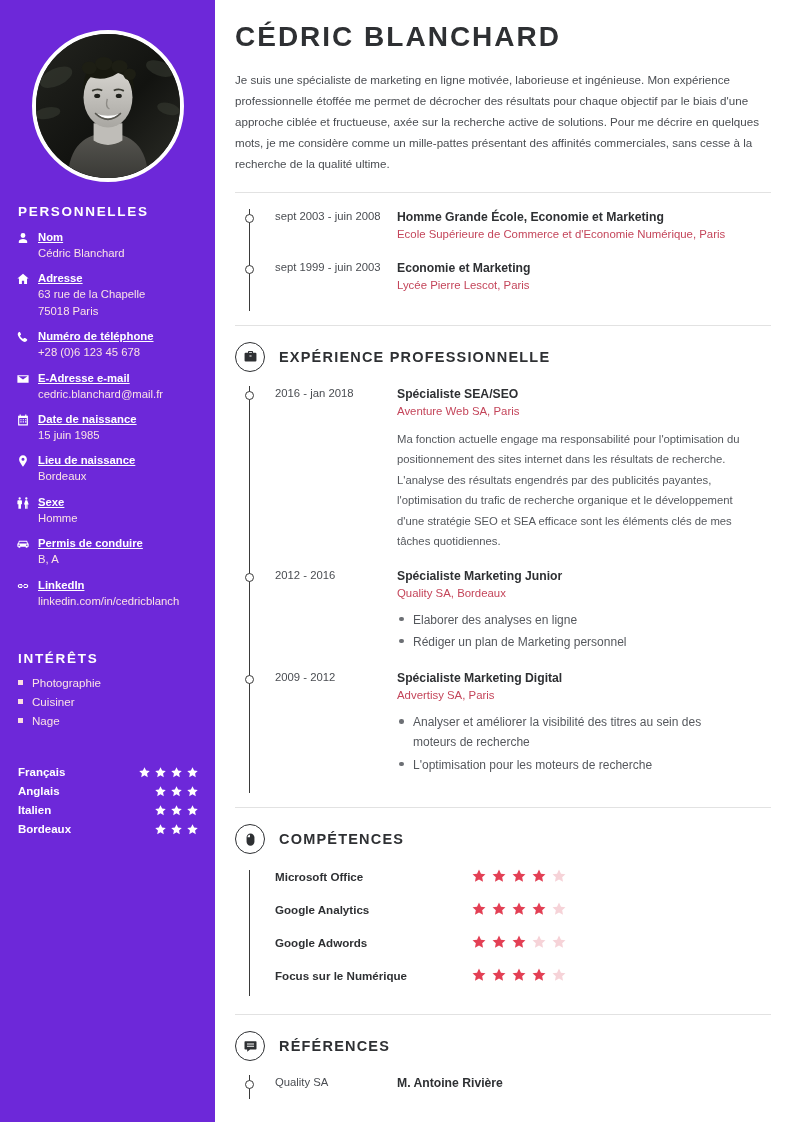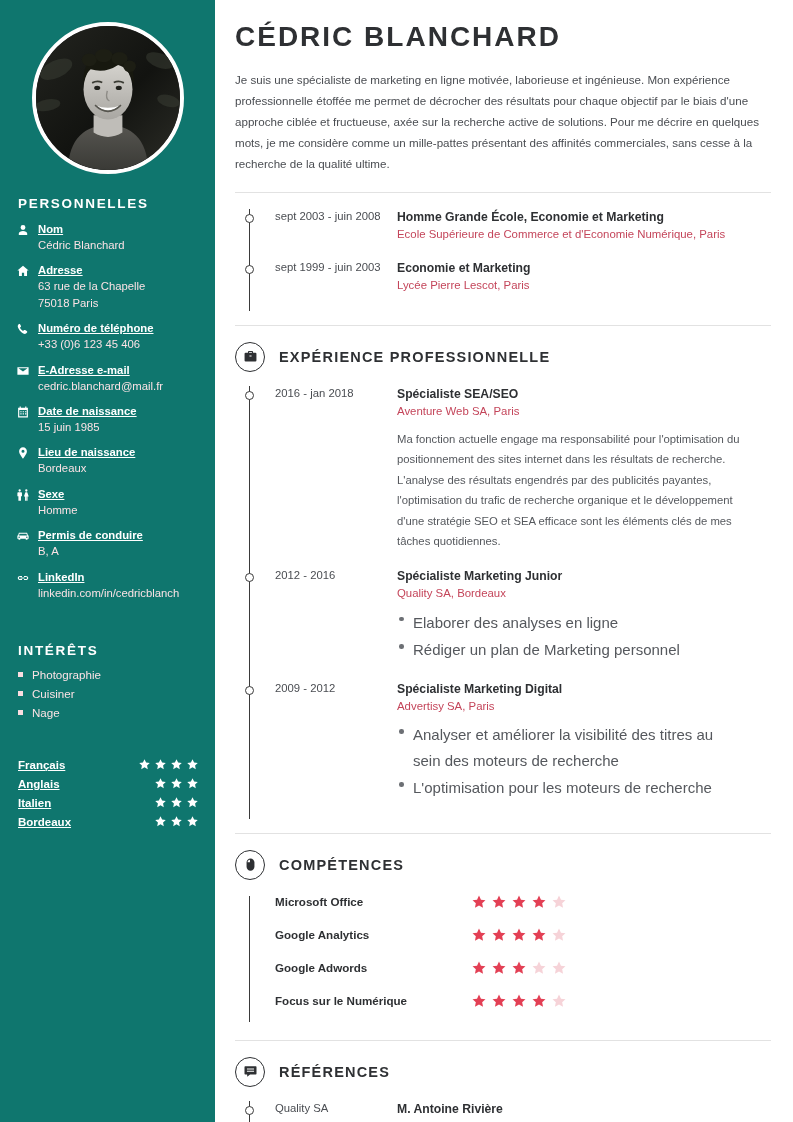--- a/index.html
+++ b/index.html
@@ -8,23 +8,23 @@
     font-family:"Liberation Sans", sans-serif;
     background:#ffffff;
     color:#3a3a3a;
     -webkit-font-smoothing:antialiased;
   }
   .page { position:relative; width:793px; height:1122px; display:flex; overflow:hidden; }
 
   
   .sidebar {
     width:215px; flex:0 0 215px;
-    background:#0f766e;
+    background:#6d28d9;
     color:#ffffff;
-    padding:0 0 20px 0;
+    padding:8px 0 20px 0;
     position:relative;
   }
   .photo-wrap { display:flex; justify-content:center; padding:22px 0 16px 0; }
   .photo {
     width:152px; height:152px; border-radius:50%;
     border:4px solid #ffffff;
     overflow:hidden; position:relative;
     background:#2a2a2a;
   }
   .photo svg { display:block; width:100%; height:100%; }
@@ -44,23 +44,22 @@
   .pico svg { width:14px; height:14px; fill:#ffffff; display:block; }
   .ptxt { flex:1; min-width:0; }
   .plabel { font-size:11.3px; font-weight:bold; color:#ffffff; line-height:1.42;text-decoration:underline; }
   .pval { font-size:11.3px; color:#fbe2e5; line-height:1.45; word-break:break-word; }
 
   .int-item { display:flex; align-items:center; padding:0 14px 6px 18px; }
   .int-bullet { width:5px; height:5px; background:#fbdde1; flex:0 0 5px; margin-right:9px; }
   .int-label { font-size:11.6px; color:#fbe2e5; }
 
   .lang-row {
-    display:flex; align-items:flex-end; justify-content:space-between;
+    display:flex; align-items:flex-start; justify-content:space-between;
     padding:0 16px 6px 18px;
-    text-decoration:underline;
   }
   .lang-name { font-size:11.5px; font-weight:bold; color:#ffffff; }
   .lang-stars { display:flex; gap:3px; }
   .lang-stars svg { width:13px; height:13px; fill:#ffffff; display:block; }
 
   
   .main { flex:1; padding:22px 22px 0 20px; min-width:0; }
   .name {
     font-size:28px; font-weight:bold; letter-spacing:2px;
     color:#2e3033; margin-bottom:16px; line-height:1.1;
@@ -99,21 +98,21 @@
   }
   .tl-body { flex:1; min-width:0; }
   .tl-title { font-size:12.2px; font-weight:bold; color:#2e3033; line-height:1.4; }
   .tl-sub { font-size:11.4px; color:#c4455a; line-height:1.55; }
   .tl-desc {
     font-size:11.3px; line-height:1.82; color:#55585d;
     margin-top:8px; padding-right:16px;
   }
   .tl-bullets { margin-top:7px; list-style:none; }
   .tl-bullets li {
-    font-size:15px; line-height:1.7; color:#55585d;
+    font-size:12px; line-height:1.7; color:#55585d;
     position:relative; padding-left:16px; padding-right:30px; margin-bottom:2px;
   }
   .tl-bullets li::before {
     content:""; position:absolute; left:2px; top:7px;
     width:4.5px; height:4.5px; border-radius:50%; background:#6c6f74;
   }
 
   
   .skills { position:relative; padding-left:18px; margin-bottom:4px; }
   .sk-line { position:absolute; left:14px; top:2px; bottom:4px; width:1.3px; background:#3a3a3a; }
@@ -204,21 +203,21 @@
             </div>
           </div>
           <div class="pitem">
             <span class="pico">
               <svg viewBox="0 0 24 24">
                 <path d="M6.6 2.8c-.8 0-1.6.4-2.2 1-1.9 1.9-1.6 4.4-.6 6.5 1.4 3 3.4 5.6 6 7.6 2.2 1.7 4.9 3.3 7.3 2 .9-.5 2-1.6 2.2-2.6.2-.8-.4-1.4-1-1.8l-2.6-1.7c-.8-.5-1.6-.3-2.2.3l-1 1c-.3.3-.7.3-1 .1-1.9-1.2-3.5-2.8-4.6-4.8-.2-.3-.1-.7.2-1l1-.9c.6-.6.7-1.4.3-2.2L6.7 3.6c-.1-.4-.4-.7-.7-.8h-.4Z"></path>
               </svg>
             </span>
             <div class="ptxt">
               <div class="plabel">Numéro de téléphone</div>
-              <div class="pval">+33 (0)6 123 45 406</div>
+              <div class="pval">+28 (0)6 123 45 678</div>
             </div>
           </div>
           <div class="pitem">
             <span class="pico">
               <svg viewBox="0 0 24 24">
                 <path d="M2.4 5.4h19.2v13.2H2.4V5.4Zm1.9 1.8 7.7 5.6 7.7-5.6H4.3Z"></path>
               </svg>
             </span>
             <div class="ptxt">
               <div class="plabel">E-Adresse e-mail</div>

